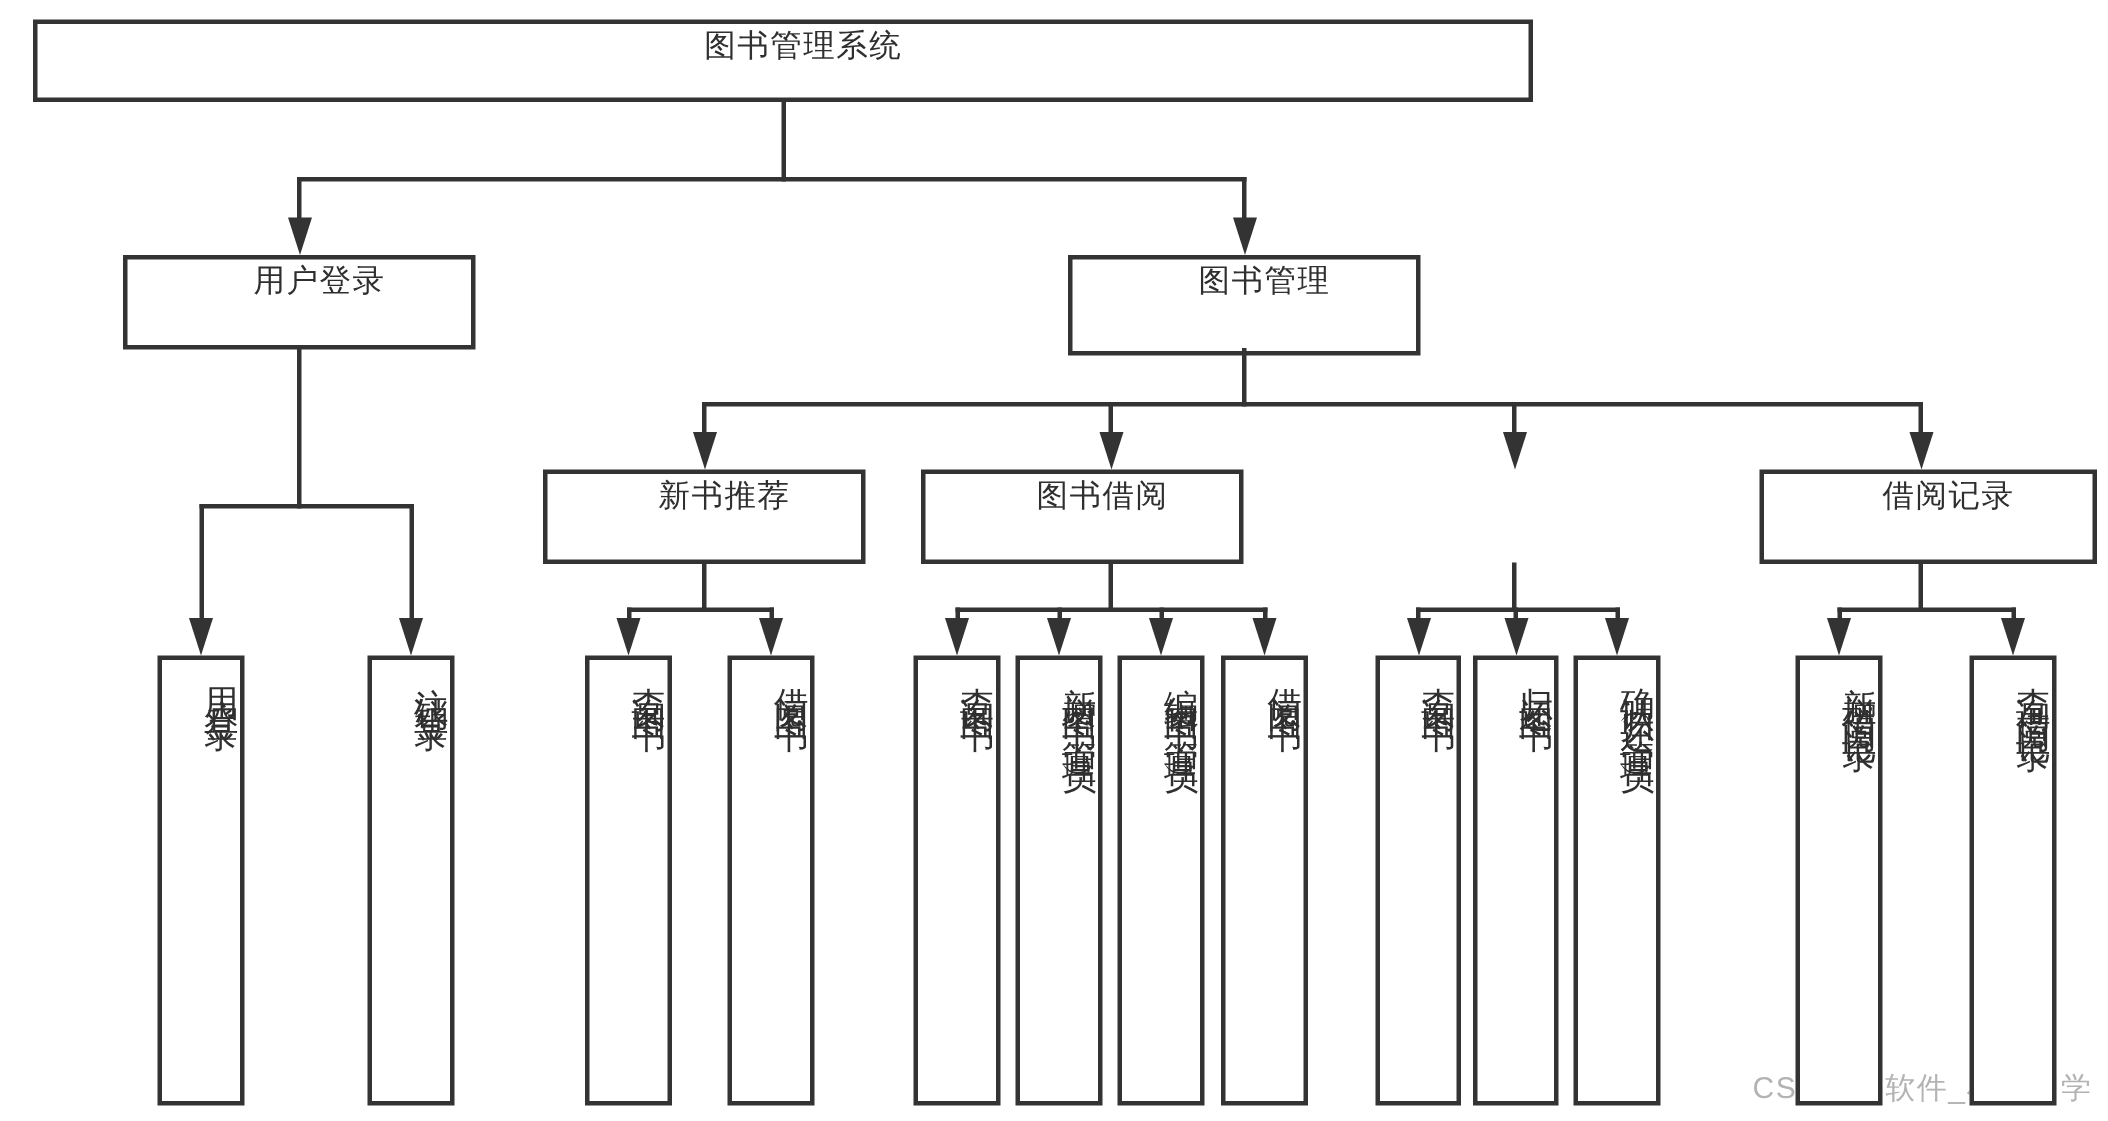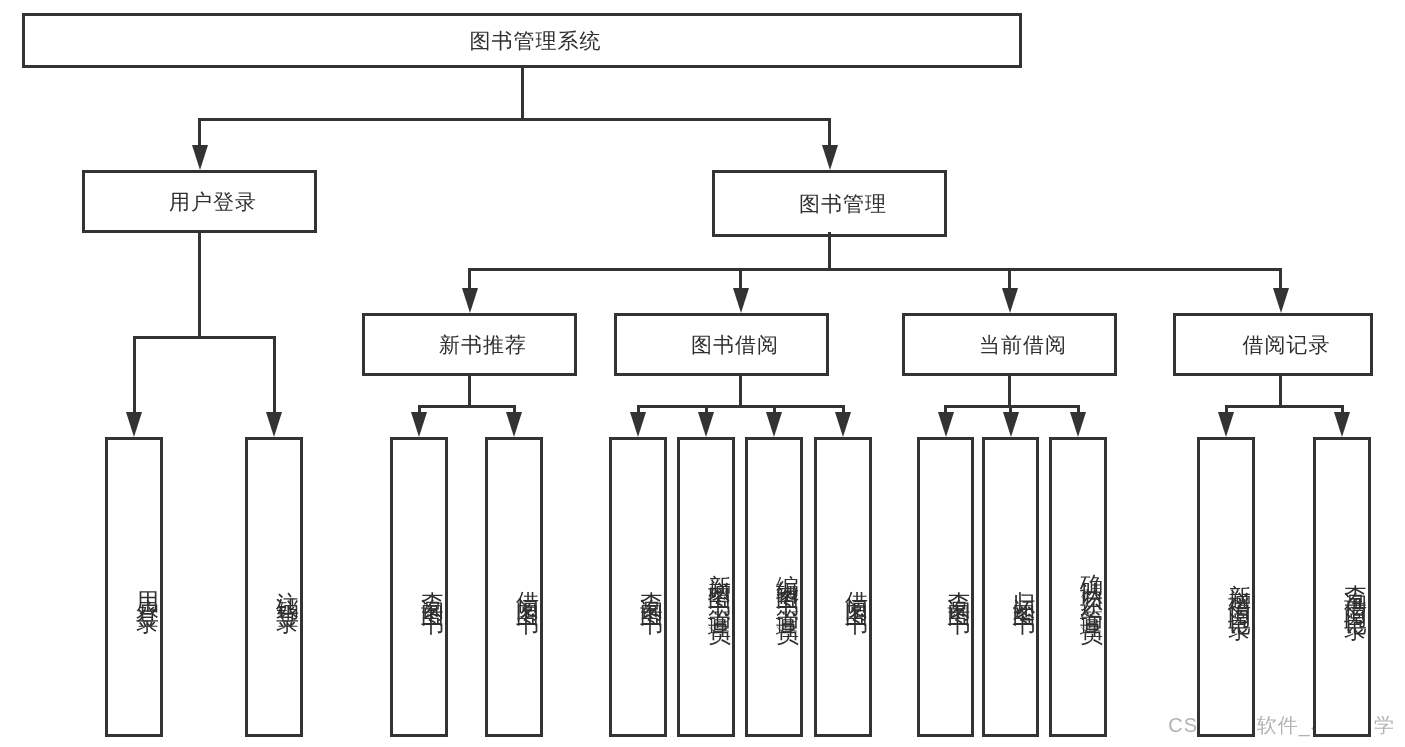--- a/index.html
+++ b/index.html
@@ -11,21 +11,21 @@
   #diagram {
     position: relative;
     width: 1405px; height: 747px;
     background: var(--bg, #ffffff);
   }
   .node {
     position: absolute;
     background: var(--bg, #ffffff);
     border: 3px solid var(--line, #333333);
     display: flex;
-    align-items: center;
+    align-items: flex-start;
     justify-content: center;
     color: var(--text, #2f2f2f);
     padding-left: 27px;
   }
   .node.h .lbl {
     font-size: 21px;
     letter-spacing: 1px;
     white-space: nowrap;
   }
   .node.v .lbl {
@@ -68,24 +68,21 @@
     </div>
     <div class="node h" style="left: 712px; top: 170px; width: 235px; height: 67px;">
       <span class="lbl">图书管理</span>
     </div>
     <div class="node h" style="left: 362px; top: 313px; width: 215px; height: 63px;">
       <span class="lbl">新书推荐</span>
     </div>
     <div class="node h" style="left: 614px; top: 313px; width: 215px; height: 63px;">
       <span class="lbl">图书借阅</span>
     </div>
-    <div class="node h" style="left: 902px; top: 313px; width: 215px; height: 63px;">
-      <span class="lbl">当前借阅</span>
-    </div>
-    <div class="node h" style="left: 1173px; top: 313px; width: 200px; height: 63px; font-family: Liberation Serif, serif;">
+    <div class="node h" style="left: 1173px; top: 313px; width: 225px; height: 63px; font-family: Liberation Serif, serif;">
       <span class="lbl">借阅记录</span>
     </div>
     <div class="node v" style="left: 105px; top: 437px; width: 58px; height: 300px;">
       <span class="lbl">用户登录</span>
     </div>
     <div class="node v" style="left: 245px; top: 437px; width: 58px; height: 300px;">
       <span class="lbl">注销登录</span>
     </div>
     <div class="node v" style="left: 390px; top: 437px; width: 58px; height: 300px;">
       <span class="lbl">查询图书</span>

